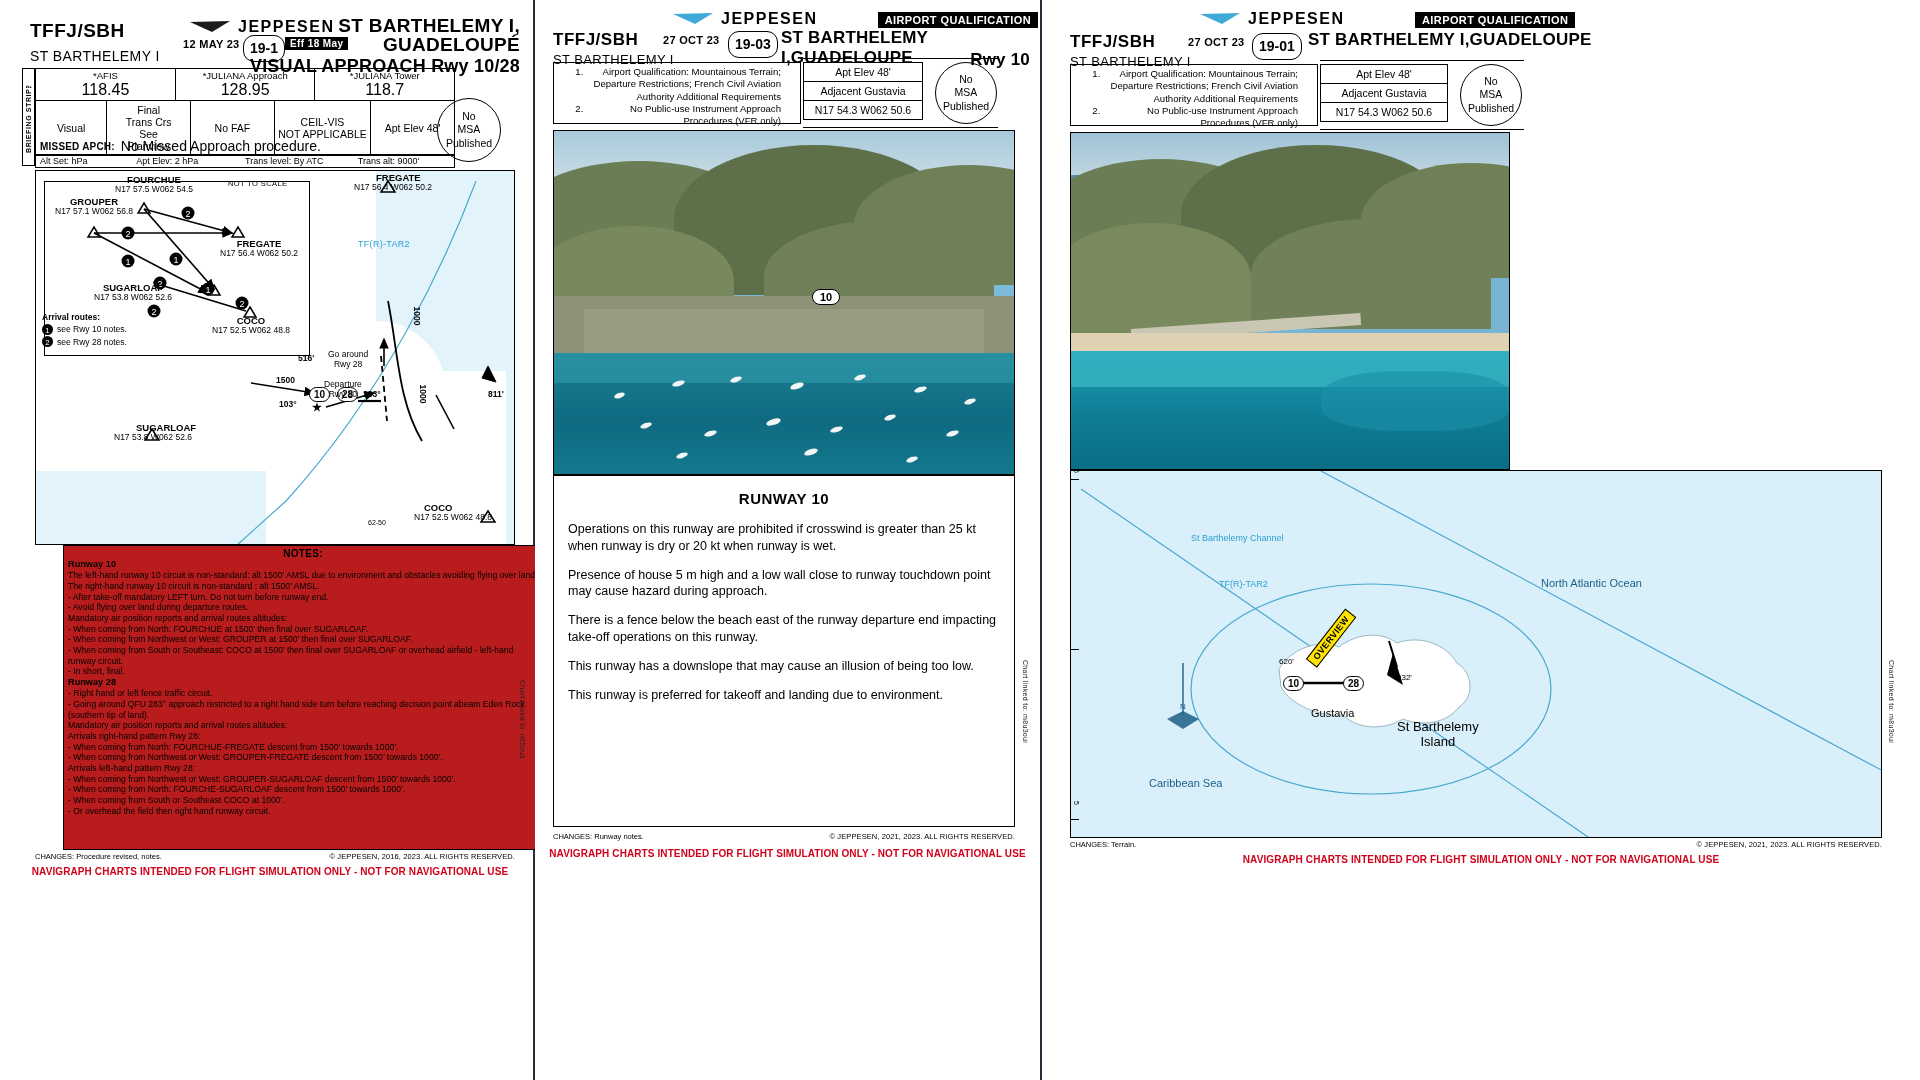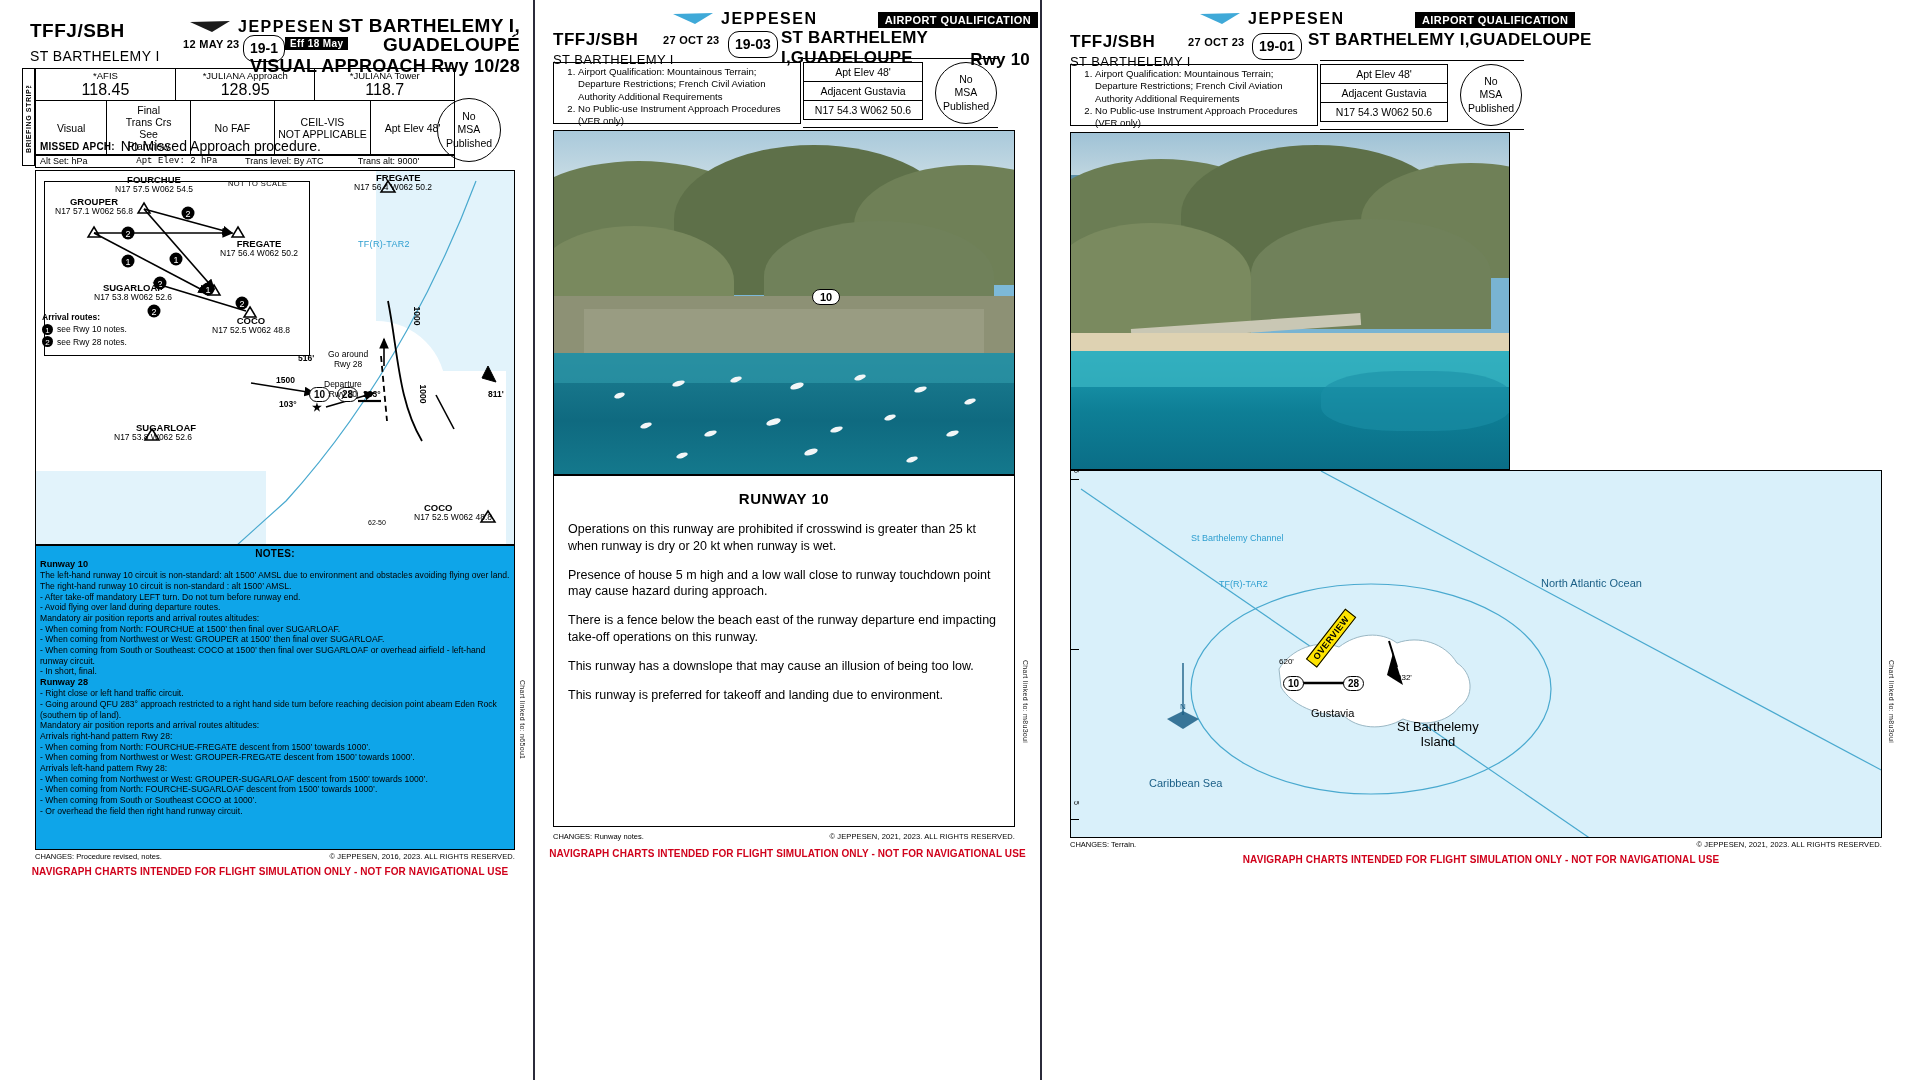--- a/index.html
+++ b/index.html
@@ -78,21 +78,21 @@
   .tribox { position:absolute; border:1.6px solid #000; background:transparent; }
   .notescale { position:absolute; font-size:7.5px; letter-spacing:.4px; }
   .cyanlab { position:absolute; color:#2f9fd0; font-size:9px; letter-spacing:.3px; white-space:nowrap; }
   .rwnum {
     position:absolute; border:1.3px solid #000; border-radius:9px;
     font-size:10px; font-weight:bold; padding:0 4px; background:#fff; line-height:13px;
   }
   .spot { position:absolute; font-size:8.5px; font-weight:bold; white-space:nowrap; }
 
   
-  .notesbox { position:absolute; border:1px solid #000; background:#0ea5e9; overflow:hidden; }
+  .notesbox { position:absolute; border:1px solid #000; background:#b91c1c; overflow:hidden;margin-left:28px; }
   .notes-title { text-align:center; font-size:10px; font-weight:bold; letter-spacing:.3px; }
   .notes-body { font-size:8.6px; line-height:1.24; padding:0 4px; }
   .notes-body .hd { font-weight:bold; font-size:9.2px; }
 
   
   .chgline { font-size:7.5px; display:flex; justify-content:space-between; align-items:center; }
   .chgline .cw { letter-spacing:.1px; }
   .navwarn {
     text-align:center; color:#d0021b; font-size:10px; font-weight:bold; letter-spacing:.1px;
   }
@@ -119,21 +119,21 @@
   }
 
   .txtsection { position:absolute; border:1px solid #000; background:#fff; }
   .txt-h { text-align:center; font-size:15px; font-weight:bold; letter-spacing:.5px; }
   .txt-p { font-size:12.5px; line-height:1.32; padding:0 14px; }
 
   .aptbox { position:absolute; }
   .aptbox table { border-collapse:collapse; width:100%; }
   .aptbox td { border:1px solid #000; font-size:10.5px; text-align:center; padding:3px 2px; white-space:nowrap;}
 
-  .qualnote { position:absolute; border:1px solid #000; font-size:9.6px; line-height:1.28; padding:3px 11px; }
+  .qualnote { position:absolute; border:1px solid #000; font-size:9.6px; line-height:1.28; padding:3px 19px;text-align:right; }
   .qualnote ol { margin:0; padding-left:13px; }
   .qualnote li { margin:0; }
 
   
   .map3 { position:absolute; background:#d9f0fa; border:1px solid #000; overflow:hidden; }
   .mlab { position:absolute; font-size:9px; white-space:nowrap; }
   .mlab.cy { color:#2f9fd0; }
   .mlab.dk { color:#1b5f86; font-size:11px; }
   .ylwarrow {
     position:absolute; background:#ffe400; border:1px solid #000;
@@ -223,21 +223,21 @@
       <div>Published</div>
     </div>
 
     <div style="position:absolute;left:35px;top:138px;width:420px;height:17px;border:1px solid #000;border-top:none;display:flex;align-items:center;gap:6px;padding-left:4px;">
       <span class="missed">MISSED APCH:</span>
       <span class="missedtxt">No Missed Approach procedure.</span>
     </div>
 
     <div style="position:absolute;left:35px;top:155px;width:420px;height:13px;border:1px solid #000;border-top:none;display:flex;align-items:center;">
       <span class="altrow" style="font-size:9px;width:24%;padding-left:4px;">Alt Set: hPa</span>
-      <span class="altrow" style="font-size:9px;width:26%;font-family:Liberation Mono, monospace;">Apt Elev: 2 hPa</span>
+      <span class="altrow" style="font-size:9px;width:26%;">Apt Elev: 2 hPa</span>
       <span class="altrow" style="font-size:9px;width:27%;">Trans level: By ATC</span>
       <span class="altrow" style="font-size:9px;width:23%;">Trans alt: 9000'</span>
     </div>
 
     <div class="plan" style="left:35px;top:170px;width:480px;height:375px;">
 
       <div class="land" style="left:-20px;top:-10px;width:360px;height:300px;border-radius:0 0 140px 0;"></div>
       <div class="land" style="left:-20px;top:250px;width:300px;height:80px;border-radius:0 0 120px 0;"></div>
       <div class="land" style="left:150px;top:150px;width:260px;height:230px;border-radius:90px 70px 0 0;"></div>
       <div class="land" style="left:320px;top:200px;width:150px;height:190px;border-radius:60px 0 0 0;"></div>
@@ -395,21 +395,21 @@
           <div>The left-hand runway 10 circuit is non-standard: alt 1500’ AMSL due to environment and obstacles avoiding flying over land.</div>
           <div>The right-hand runway 10 circuit is non-standard : alt 1500’ AMSL.</div>
           <div>- After take-off mandatory LEFT turn. Do not turn before runway end.</div>
           <div>- Avoid flying over land during departure routes.</div>
           <div>Mandatory air position reports and arrival routes altitudes:</div>
           <div>- When coming from North: FOURCHUE at 1500’ then final over SUGARLOAF.</div>
           <div>- When coming from Northwest or West: GROUPER at 1500’ then final over SUGARLOAF.</div>
           <div>- When coming from South or Southeast: COCO at 1500’ then final over SUGARLOAF or overhead airfield - left-hand runway circuit.</div>
           <div>- In short, final.</div>
           <div class="hd">Runway 28</div>
-          <div>- Right close or left hand traffic circuit.</div>
+          <div>- Right hand or left fence traffic circuit.</div>
           <div>- Going around QFU 283° approach restricted to a right hand side turn before reaching decision point abeam Eden Rock (southern tip of land).</div>
           <div>Mandatory air position reports and arrival routes altitudes:</div>
           <div>Arrivals right-hand pattern Rwy 28:</div>
           <div>- When coming from North: FOURCHUE-FREGATE descent from 1500’ towards 1000’.</div>
           <div>- When coming from Northwest or West: GROUPER-FREGATE descent from 1500’ towards 1000’.</div>
           <div>Arrivals left-hand pattern Rwy 28:</div>
           <div>- When coming from Northwest or West: GROUPER-SUGARLOAF descent from 1500’ towards 1000’.</div>
           <div>- When coming from North: FOURCHE-SUGARLOAF descent from 1500’ towards 1000’.</div>
           <div>- When coming from South or Southeast COCO at 1000’.</div>
           <div>- Or overhead the field then right hand runway circuit.</div>

